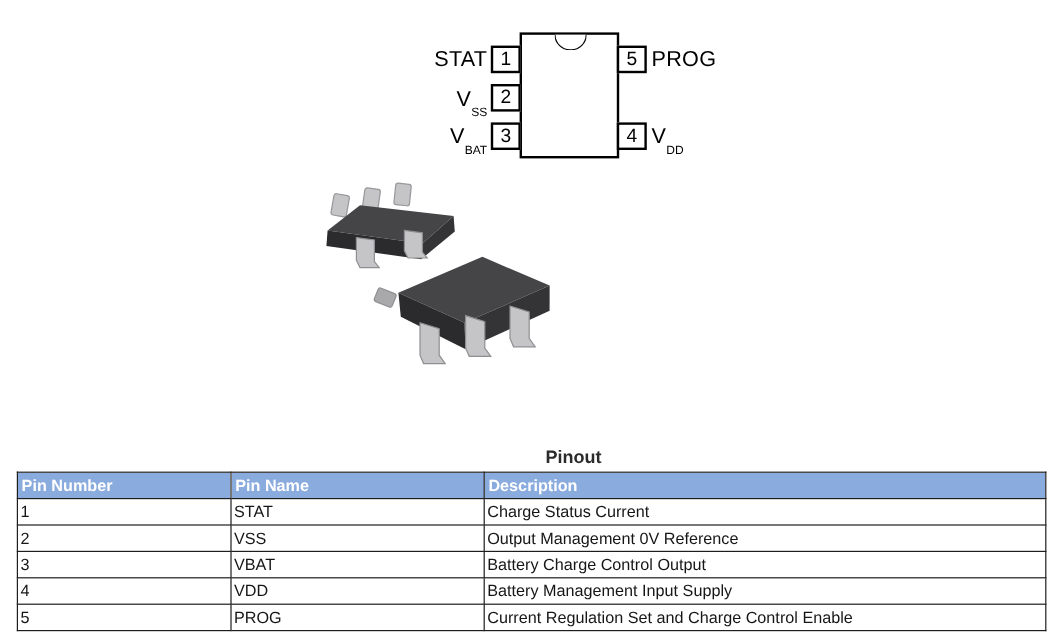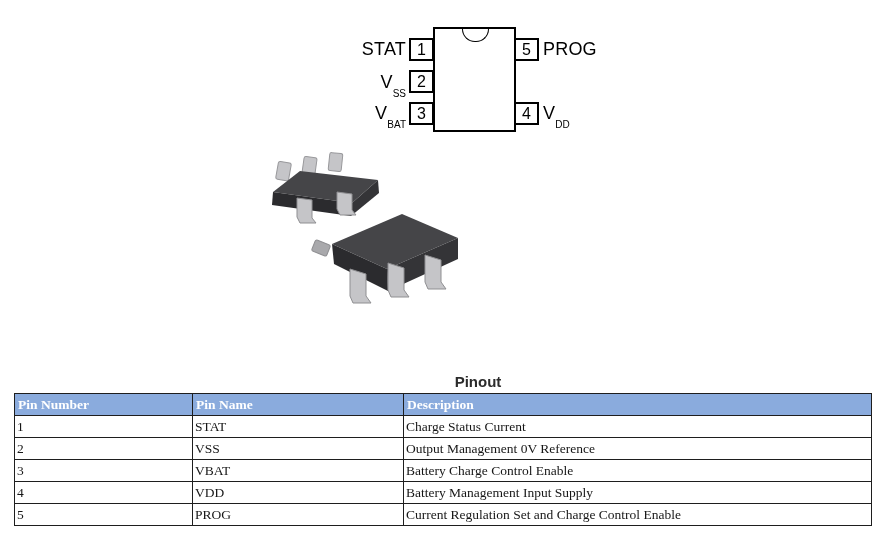--- a/index.html
+++ b/index.html
@@ -48,21 +48,21 @@
   
   .package-photo { position: absolute; left: 255px; top: 150px; }
 
   
   .pinout-heading {
     position: absolute; left: 378px; top: 353px; width: 200px;
     text-align: center; font-size: 15px; font-weight: bold; color: #2b2b2b; margin-top: 20px;
   }
 
   
-  .pin-table-wrap { position: absolute; left: 14px; top: 393px; width: 857px; font-family: Liberation Serif, serif; }
+  .pin-table-wrap { position: absolute; left: 14px; top: 393px; width: 857px; }
   table.pin-table {
     width: 857px; border-collapse: collapse; table-layout: fixed;
     font-size: 13.5px;
   }
   table.pin-table col.c1 { width: 178px; }
   table.pin-table col.c2 { width: 211px; }
   table.pin-table col.c3 { width: 468px; }
   table.pin-table th, table.pin-table td {
     border: 1.5px solid #1e1e1e; height: 22px;
     text-align: left; vertical-align: middle;
@@ -151,21 +151,21 @@
           <td>Charge Status Current</td>
         </tr>
         <tr>
           <td>2</td>
           <td>VSS</td>
           <td>Output Management 0V Reference</td>
         </tr>
         <tr>
           <td>3</td>
           <td>VBAT</td>
-          <td>Battery Charge Control Enable</td>
+          <td>Battery Charge Control Output</td>
         </tr>
         <tr>
           <td>4</td>
           <td>VDD</td>
           <td>Battery Management Input Supply</td>
         </tr>
         <tr>
           <td>5</td>
           <td>PROG</td>
           <td>Current Regulation Set and Charge Control Enable</td>

